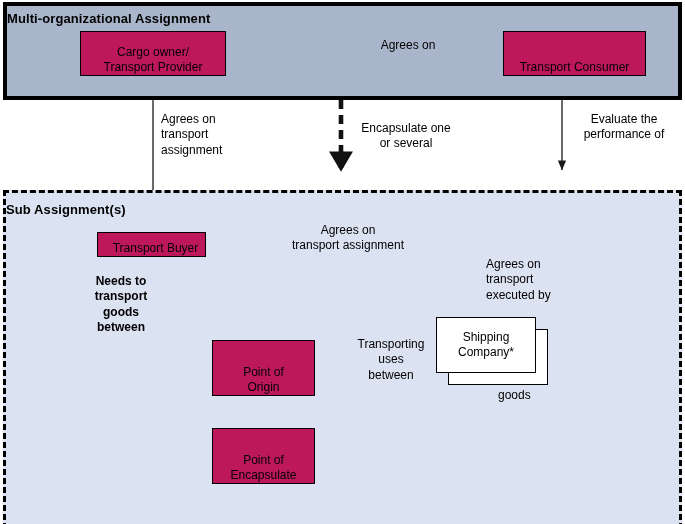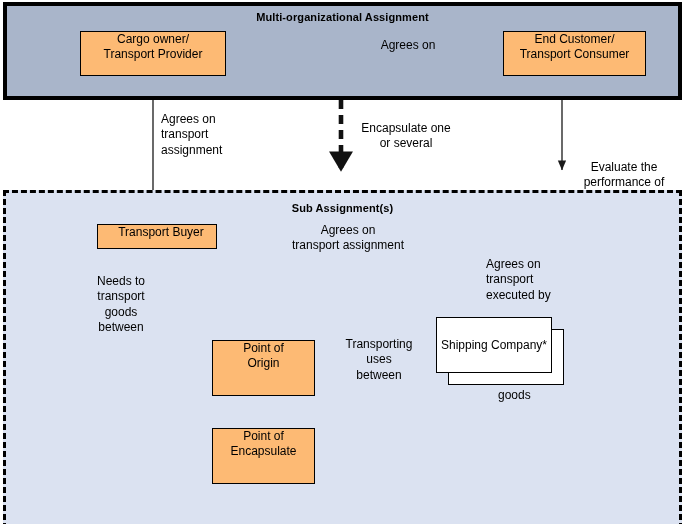--- a/index.html
+++ b/index.html
@@ -6,62 +6,62 @@
   body{width:685px;height:524px;position:relative;overflow:hidden;
        font-family:"Liberation Sans","DejaVu Sans",sans-serif;color:#000;}
   #stage{position:absolute;left:0;top:0;width:685px;height:524px;}
   svg#wires{position:absolute;left:0;top:0;width:685px;height:524px;pointer-events:none;}
 
   .panel{position:absolute;box-sizing:border-box;}
   .panel-top{left:3px;top:2px;width:679px;height:98px;background:#a9b5ca;border:4px solid #000;}
   .panel-sub{left:3px;top:170px;width:679px;height:348px;background:#dbe2f1;
              border:3px dashed #000;margin-top:20px;}
 
-  .panel-title{position:absolute;left:0;right:0;text-align:center;font-weight:bold;
-               font-size:11px;letter-spacing:.1px;}
+  .panel-title{position:absolute;left:0;right:0;font-weight:bold;
+               font-size:13px;letter-spacing:.1px;}
   .panel-top .panel-title{top:5px;}
   .panel-sub .panel-title{top:9px;}
 
-  .node{position:absolute;box-sizing:border-box;background:#fdba74;border:1.6px solid #000;
-        display:flex;align-items:flex-start;justify-content:center;text-align:center;
+  .node{position:absolute;box-sizing:border-box;background:#be185d;border:1.6px solid #000;
+        display:flex;align-items:flex-end;justify-content:center;text-align:center;
         font-size:12px;line-height:1.25;z-index:5;}
   .node span{display:block;padding:0 3px;}
 
   
   .stack{position:absolute;z-index:5;}
   .stack .back{position:absolute;left:12px;top:12px;right:0;bottom:0;background:#fff;
                border:1.6px solid #000;box-sizing:border-box;}
   .stack .front{position:absolute;left:0;top:0;right:12px;bottom:12px;background:#fff;
                 border:1.6px solid #000;box-sizing:border-box;
                 display:flex;align-items:center;justify-content:center;text-align:center;
                 font-size:12px;line-height:1.25;}
 
   .lbl{position:absolute;font-size:12px;line-height:1.28;z-index:6;}
   .lbl.c{text-align:center;}
   .lbl.l{text-align:left;}
 
   
   #n-cargo{left:80px;top:31px;width:146px;height:45px;}
   #n-endcust{left:503px;top:31px;width:143px;height:45px;}
-  #n-buyer{left:97px;top:224px;width:120px;height:25px;padding-left:8px;}
+  #n-buyer{left:97px;top:232px;width:109px;height:25px;padding-left:8px;}
   #n-shipper{left:452px;top:224px;width:68px;height:25px;}
   #n-origin{left:212px;top:340px;width:103px;height:56px;}
   #n-dest{left:212px;top:428px;width:103px;height:56px;}
-  #s-shipco{left:436px;top:317px;width:128px;height:68px;}
+  #s-shipco{left:436px;top:317px;width:112px;height:68px;}
   #s-hub{left:436px;top:428px;width:121px;height:62px;}
 
   
   #l-agree-top{left:318px;top:38px;width:180px;}
   #l-agree-left{left:161px;top:112px;width:92px;}
   #l-encaps{left:350px;top:121px;width:112px;}
-  #l-evaluate{left:572px;top:112px;width:104px;margin-top:48px;}
+  #l-evaluate{left:572px;top:112px;width:104px;}
   #l-agree-sub{left:268px;top:223px;width:160px;}
   #l-agree-exec{left:486px;top:257px;width:88px;}
-  #l-needs{left:92px;top:274px;width:58px;}
-  #l-transporting{left:338px;top:337px;width:82px;}
+  #l-needs{left:92px;top:274px;width:58px;font-weight:bold;}
+  #l-transporting{left:350px;top:337px;width:82px;}
   #l-uses{left:498px;top:388px;width:40px;}
 </style>
 </head>
 <body>
 
 <div id="stage">
 
   <svg id="wires" viewBox="0 0 685 524">
     <defs>
       <marker id="ah" markerWidth="9" markerHeight="9" refX="7.4" refY="3.2" orient="auto" markerUnits="strokeWidth">
@@ -125,21 +125,20 @@
 
   <div class="node" id="n-cargo">
     <span>
       <span>Cargo owner/</span>
       <span>Transport Provider</span>
     </span>
   </div>
 
   <div class="node" id="n-endcust">
     <span>
-      <span>End Customer/</span>
       <span>Transport Consumer</span>
     </span>
   </div>
 
   <div class="node" id="n-buyer">
     <span>Transport Buyer</span>
   </div>
 
 
   <div class="node" id="n-origin">

